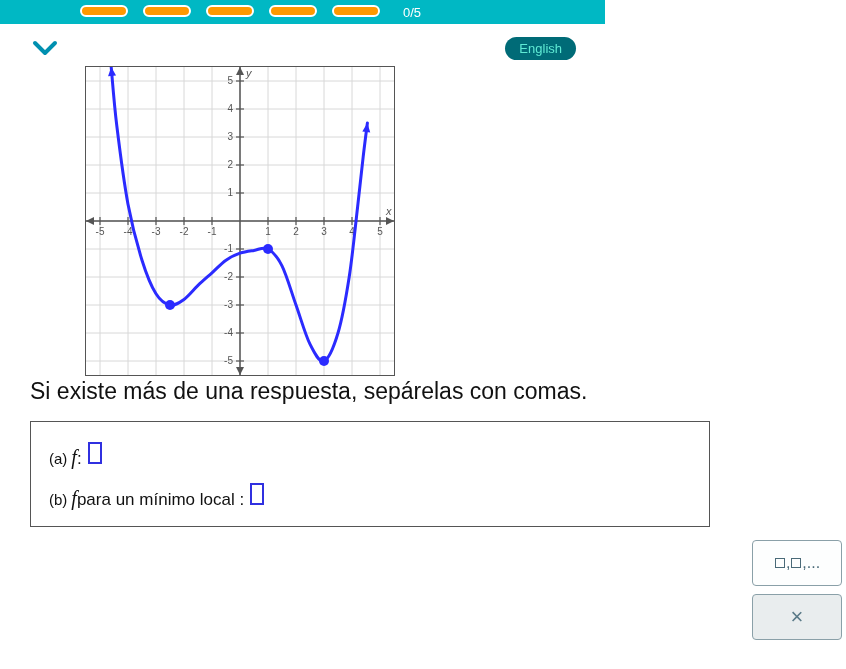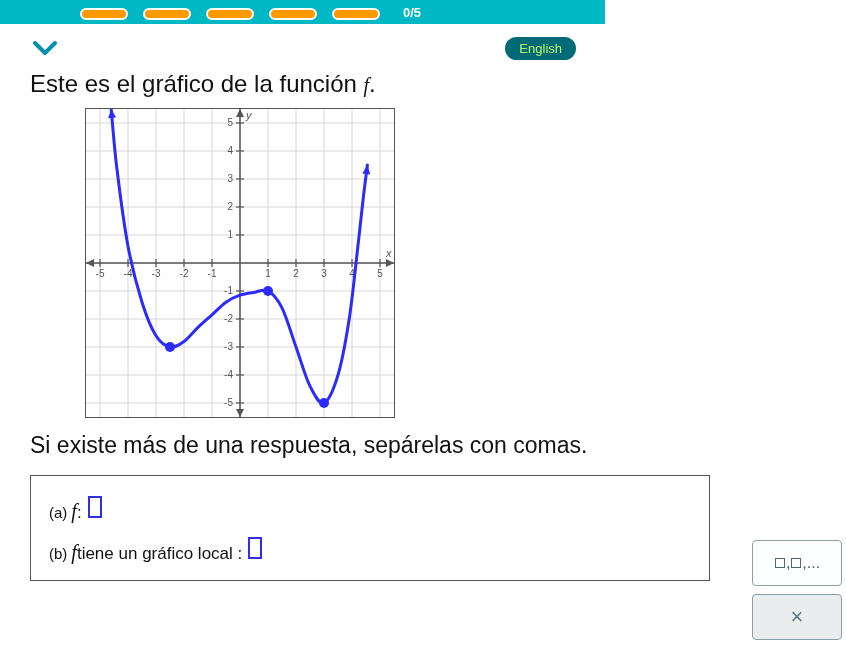--- a/index.html
+++ b/index.html
@@ -16,22 +16,21 @@
     background: #00b8c4;
     height: 24px;
     width: 605px;
     display: flex;
     align-items: center;
     padding-left: 80px;
   }
   .progress-track {
     display: flex;
     gap: 15px;
-    align-items: flex-end;
-    font-weight: bold;
+    align-items: flex-start;
   }
   .progress-seg {
     width: 48px;
     height: 12px;
     background: #ff9900;
     border-radius: 6px;
     border: 2px solid #fff;
   }
   .progress-label {
     color: #fff;
@@ -48,21 +47,21 @@
     height: 24px;
     display: flex;
     align-items: center;
     justify-content: center;
   }
   .chevron-svg { display:block; }
   .lang-pill {
     margin-left: auto;
     margin-right: 240px;
     background: #006b77;
-    color: #bef264;
+    color: #5eead4;
     font-size: 13px;
     padding: 4px 14px;
     border-radius: 14px;
     font-weight: 500;
   }
   .content {
     padding: 0 30px;
   }
   .prompt-line {
     font-size: 24px;
@@ -149,23 +148,20 @@
 <div class="below-bar">
   <div class="chevron-box">
     <svg class="chevron-svg" width="26" height="18" viewBox="0 0 26 18">
       <polyline points="3,4 13,14 23,4" fill="none" stroke="#0090b0" stroke-width="4" stroke-linecap="round" stroke-linejoin="round"></polyline>
     </svg>
   </div>
   <div class="lang-pill">English</div>
 </div>
 
 <div class="content">
-  <div class="prompt-line">
-    <span>Este es el gráfico de la función </span><span class="fn-ital">f</span><span>.</span>
-  </div>
 
   <div class="graph-box">
     <svg id="graph-svg" width="308" height="308" viewBox="0 0 308 308">
         <line x1="14" y1="0" x2="14" y2="308" stroke="#d8d8d8" stroke-width="1"></line>
         <line x1="42" y1="0" x2="42" y2="308" stroke="#d8d8d8" stroke-width="1"></line>
         <line x1="70" y1="0" x2="70" y2="308" stroke="#d8d8d8" stroke-width="1"></line>
         <line x1="98" y1="0" x2="98" y2="308" stroke="#d8d8d8" stroke-width="1"></line>
         <line x1="126.00000000000001" y1="0" x2="126.00000000000001" y2="308" stroke="#d8d8d8" stroke-width="1"></line>
         <line x1="154" y1="0" x2="154" y2="308" stroke="#d8d8d8" stroke-width="1"></line>
         <line x1="182" y1="0" x2="182" y2="308" stroke="#d8d8d8" stroke-width="1"></line>
@@ -235,33 +231,33 @@
         <text x="160" y="10" font-size="11" font-style="italic" fill="#555">y</text>
         <path d="M 25.20000000000001 0 C 26.13333333333334 9.800000000000002 27.999999999999993 35.93333333333335 30.79999999999999 58.80000000000001 C 33.59999999999999 81.66666666666667 37.8 114.79999999999998 42 137.2 C 46.2 159.6 51.333333333333336 178.26666666666668 56 193.20000000000002 C 60.666666666666664 208.13333333333335 65.33333333333333 219.33333333333334 70 226.8 C 74.66666666666667 234.26666666666668 79.33333333333333 237.06666666666666 84 238 C 88.66666666666667 238.93333333333334 93.33333333333333 235.66666666666666 98 232.39999999999998 C 102.66666666666667 229.1333333333333 107.33333333333333 222.83333333333331 112 218.39999999999998 C 116.66666666666667 213.96666666666664 121.33333333333334 210 126.00000000000001 205.8 C 130.66666666666669 201.60000000000002 135.33333333333334 196.4666666666667 140 193.20000000000002 C 144.66666666666666 189.93333333333334 149.33333333333334 187.83333333333331 154 186.2 C 158.66666666666666 184.56666666666666 163.33333333333334 184.1 168 183.4 C 172.66666666666666 182.70000000000002 177.33333333333334 179.43333333333334 182 182 C 186.66666666666666 184.56666666666666 191.33333333333334 189.46666666666667 196 198.8 C 200.66666666666666 208.13333333333335 205.33333333333331 224.93333333333334 209.99999999999997 238 C 214.66666666666663 251.06666666666666 219.33333333333331 267.8666666666667 224 277.2 C 228.66666666666669 286.5333333333333 233.33333333333331 295.8666666666667 238 294 C 242.66666666666669 292.1333333333333 247.8 280 252.00000000000003 266 C 256.20000000000005 252 259.9333333333334 231 263.20000000000005 210 C 266.4666666666667 189 269.26666666666665 160.06666666666666 271.59999999999997 140 C 273.9333333333333 119.93333333333334 275.56666666666666 103.6 277.2 89.6 C 278.8333333333333 75.6 280.70000000000005 61.59999999999997 281.40000000000003 55.99999999999997" fill="none" stroke="#2b2bff" stroke-width="3" stroke-linecap="round"></path>
         <polygon points="25.20000000000001,0 30.035263724027775,8.580222882833588 22.071299943276156,9.33869562385755" fill="#2b2bff"></polygon>
         <polygon points="281.40000000000003,55.99999999999997 284.25279889555185,65.42663982877981 276.3145758818425,64.43436195206614" fill="#2b2bff"></polygon>
         <circle cx="84" cy="238" r="5" fill="#2b2bff"></circle>
         <circle cx="182" cy="182" r="5" fill="#2b2bff"></circle>
         <circle cx="238" cy="294" r="5" fill="#2b2bff"></circle>
       </svg>
   </div>
 
-  <div class="instr" style="margin-top:12px">Si existe más de una respuesta, sepárelas con comas.</div>
+  <div class="instr" style="margin-top:0">Si existe más de una respuesta, sepárelas con comas.</div>
 
   <div class="answer-box">
     <div class="answer-row">
       <span class="part-label">(a)</span>
       <span class="fn-ital">f</span>
       <span> : </span>
       <span class="ans-input"></span>
     </div>
     <div class="answer-row">
       <span class="part-label">(b)</span>
       <span class="fn-ital">f</span>
-      <span> tiene un gráfico local : </span>
+      <span> para un mínimo local : </span>
       <span class="ans-input"></span>
     </div>
   </div>
 </div>
 
 <div class="side-panel">
   <div class="side-btn">
     <span class="little-sq"></span>,<span class="little-sq"></span><span>,...</span>
   </div>
   <div class="side-btn gray">

